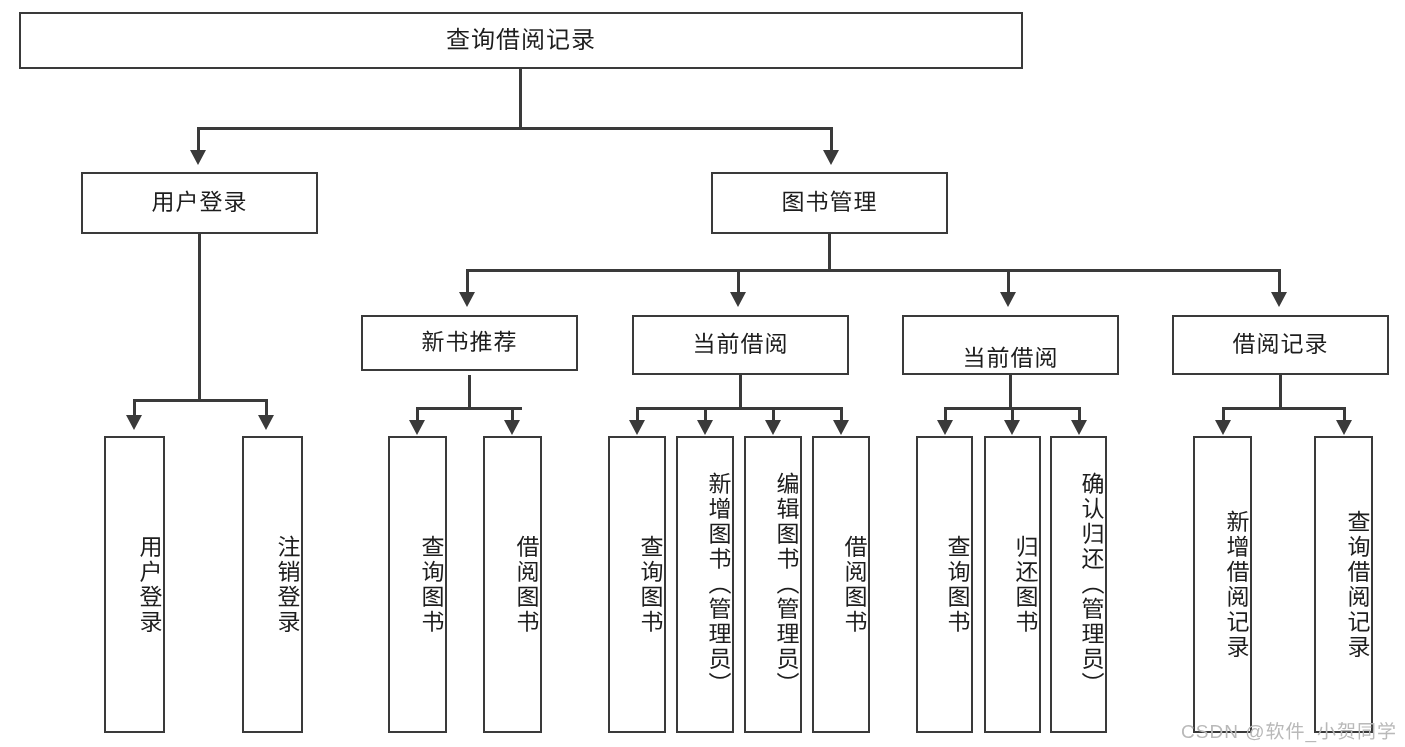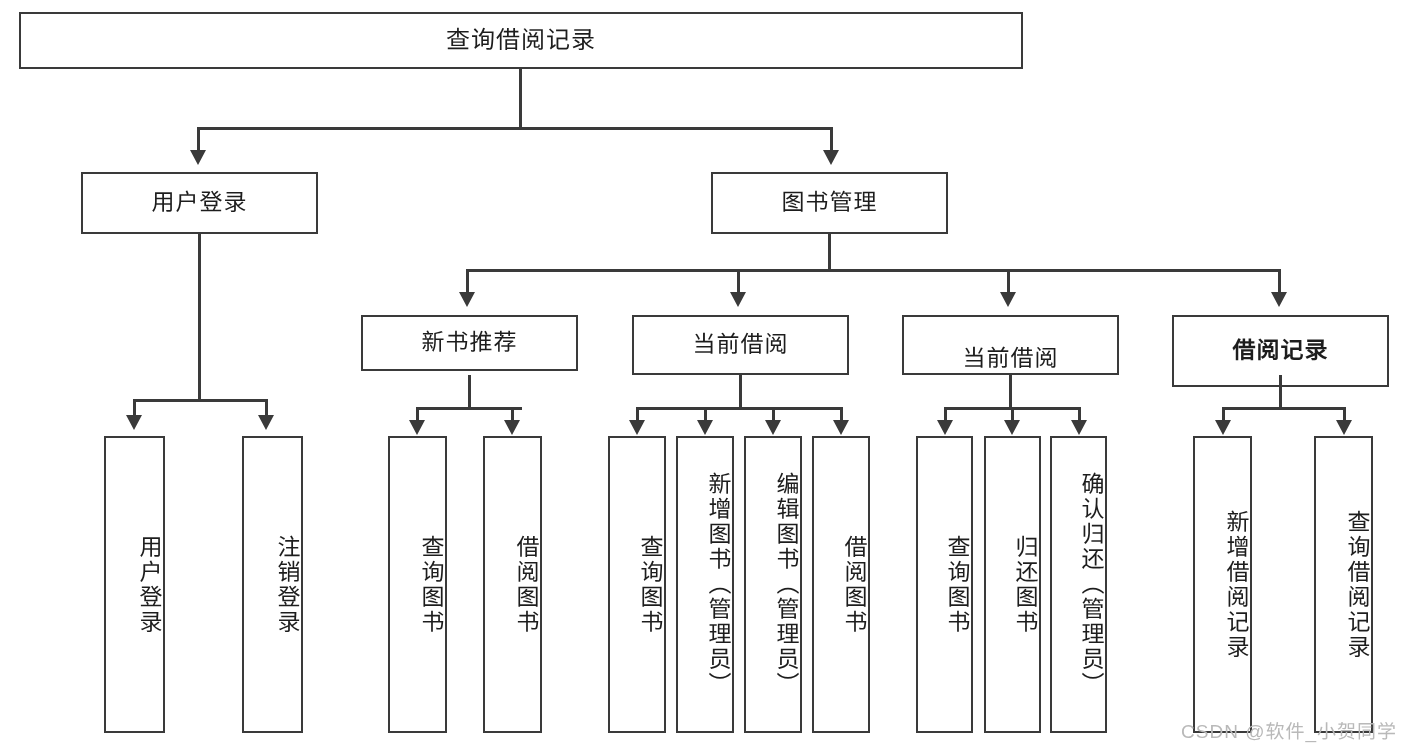--- a/index.html
+++ b/index.html
@@ -135,21 +135,21 @@
   </div>
 
   <div class="node horizontal" style="left:632px;top:315px;width:217px;height:60px;">
     <span>当前借阅</span>
   </div>
 
   <div class="node horizontal" style="left:902px;top:315px;width:217px;height:60px;align-items:flex-end;">
     <span>当前借阅</span>
   </div>
 
-  <div class="node horizontal" style="left:1172px;top:315px;width:217px;height:72px;font-weight:bold;">
+  <div class="node horizontal" style="left:1172px;top:315px;width:217px;height:60px;">
     <span>借阅记录</span>
   </div>
 
   <div class="vline" style="left:468px;top:375px;height:33px;"></div>
   <div class="hline" style="left:416px;top:407px;width:106px;"></div>
   <div class="vline" style="left:416px;top:407px;height:14px;"></div>
   <div class="arrow" style="left:409px;top:420px;"></div>
   <div class="vline" style="left:511px;top:407px;height:14px;"></div>
   <div class="arrow" style="left:504px;top:420px;"></div>
 

